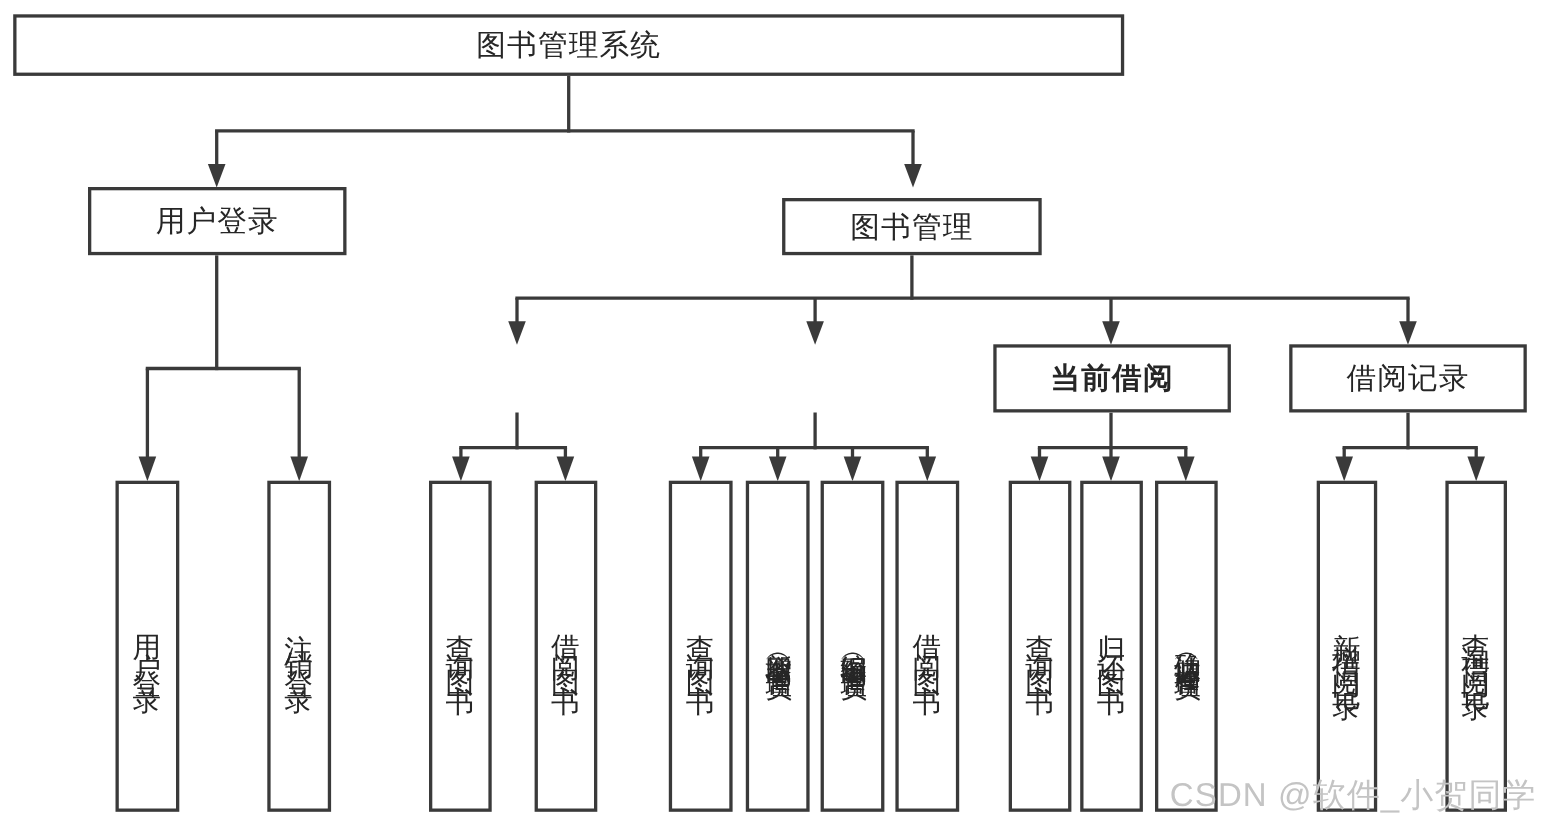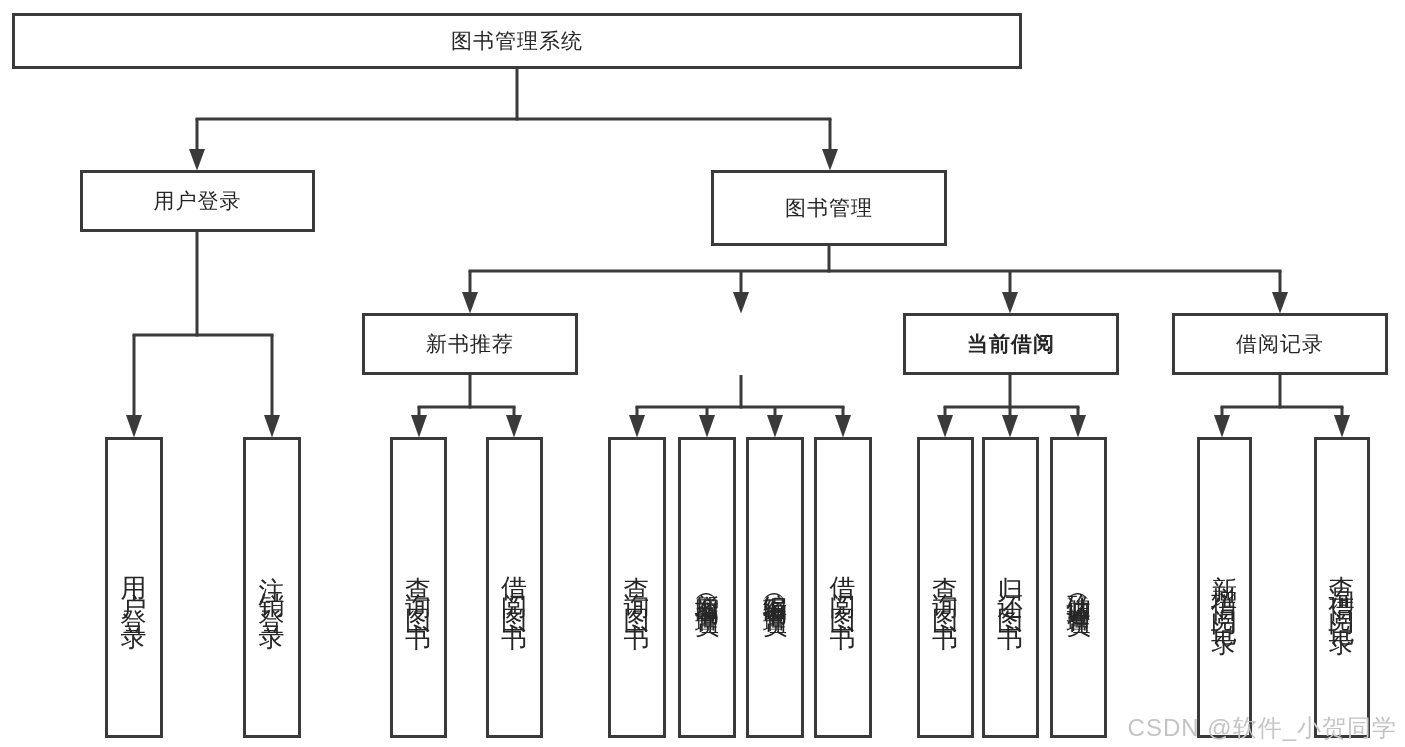--- a/index.html
+++ b/index.html
@@ -16,35 +16,35 @@
   svg .fill   { fill: var(--color-line, #3a3a3a); stroke: none; }
 
   .box {
     position: absolute;
     border: 3px solid var(--color-line, #3a3a3a);
     background: var(--color-background, #ffffff);
     color: var(--color-text, #262626);
     display: flex; align-items: center; justify-content: center;
     text-align: center;
   }
-  .hbox { font-size: 21px; letter-spacing: 1px; }
+  .hbox { font-size: 27px; letter-spacing: 1px; }
   .vbox {
     writing-mode: vertical-rl;
     text-orientation: mixed;
     font-size: 26px;
     letter-spacing: 16px;
     line-height: 1;
   }
   .vbox.med  { letter-spacing: 11px; }
   .vbox.long { font-size: 24px; letter-spacing: 3px; }
 
   .watermark {
     position: absolute;
     right: 8px; bottom: 3px;
-    font-size: 24px;
+    font-size: 30px;
     color: var(--color-watermark, #c4c4c4);
     letter-spacing: 1px;
     white-space: nowrap;
     margin-top: 39px;
   }
 </style>
 </head>
 <body>
 
 <div class="canvas">
@@ -121,23 +121,22 @@
       <line class="stroke" x1="1222" y1="407" x2="1222" y2="418"></line>
       <polygon class="fill" points="1214,415 1230,415 1222,437.5"></polygon>
       <line class="stroke" x1="1342" y1="407" x2="1342" y2="418"></line>
       <polygon class="fill" points="1334,415 1350,415 1342,437.5"></polygon>
     </g>
   </svg>
 
   <div class="box hbox" style="left:12px; top:13px; width:1010px; height:56px;">图书管理系统</div>
 
   <div class="box hbox" style="left:80px; top:170px; width:235px; height:62px;">用户登录</div>
-  <div class="box hbox" style="left:711px; top:170px; width:236px; height:76px;">图书管理</div>
+  <div class="box hbox" style="left:711px; top:180px; width:236px; height:52px;">图书管理</div>
 
-  <div class="box hbox" style="left:362px; top:313px; width:216px; height:62px;">新书推荐</div>
   <div class="box hbox" style="left:903px; top:313px; width:216px; height:62px;font-weight:bold;">当前借阅</div>
   <div class="box hbox" style="left:1172px; top:313px; width:216px; height:62px;">借阅记录</div>
 
   <div class="box vbox" style="left:105px; top:437px; width:58px; height:301px;">用户登录</div>
   <div class="box vbox" style="left:243px; top:437px; width:58px; height:301px;">注销登录</div>
 
   <div class="box vbox" style="left:390px; top:437px; width:57px; height:301px;">查询图书</div>
   <div class="box vbox" style="left:486px; top:437px; width:57px; height:301px;">借阅图书</div>
 
   <div class="box vbox" style="left:608px; top:437px; width:58px; height:301px;">查询图书</div>

